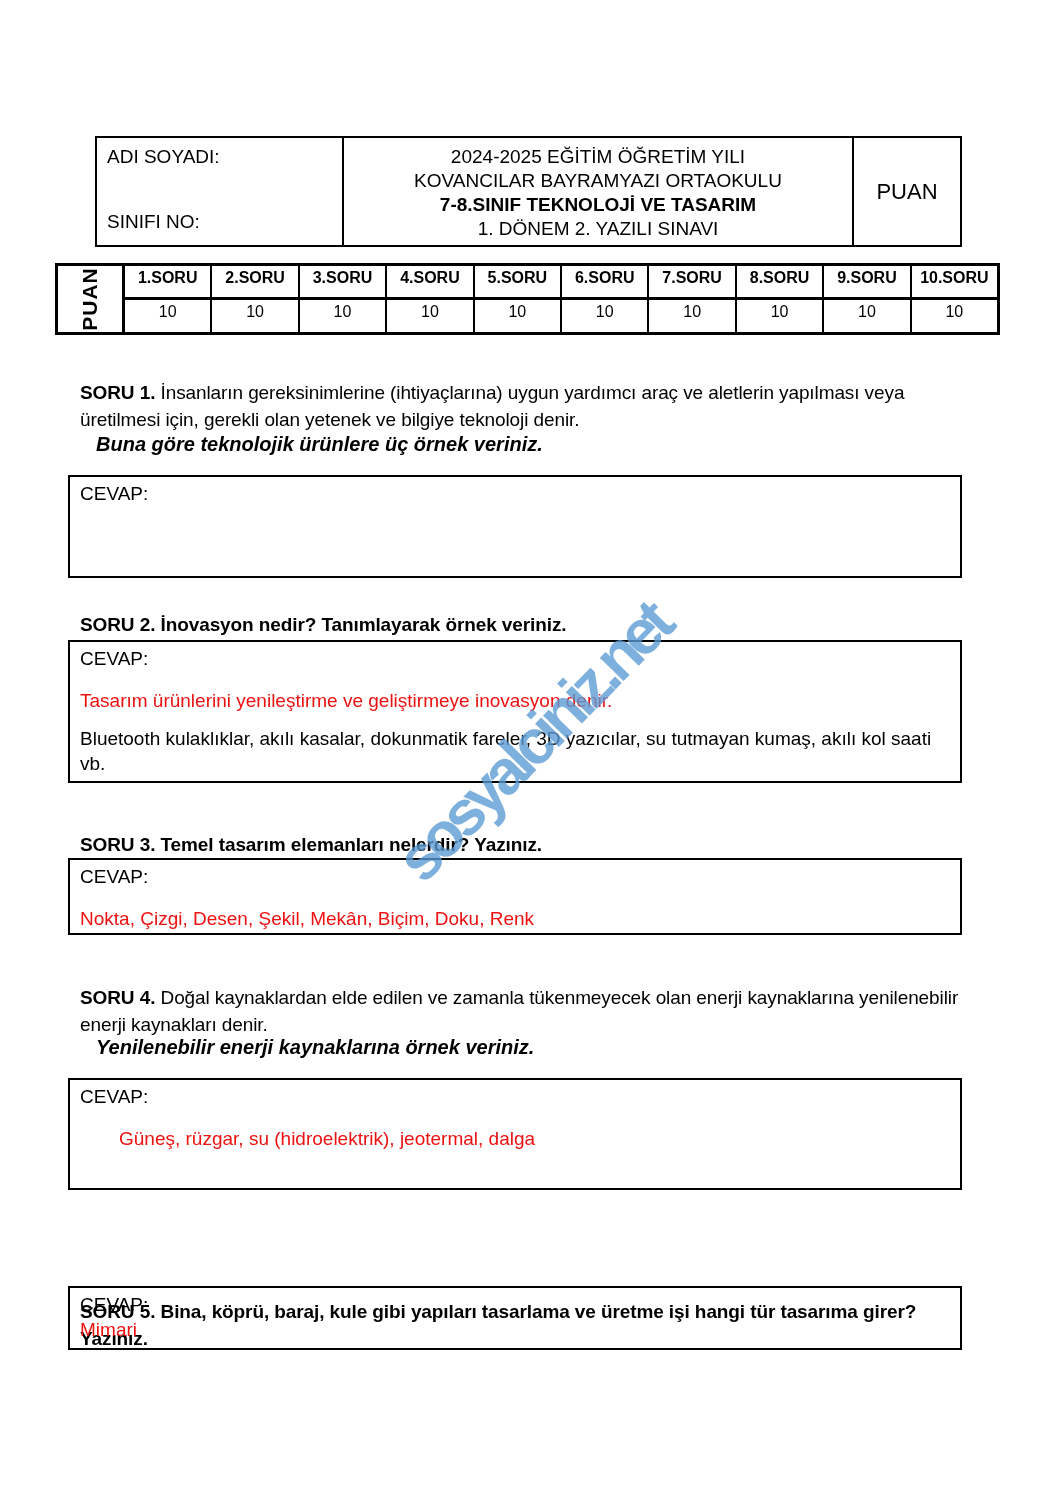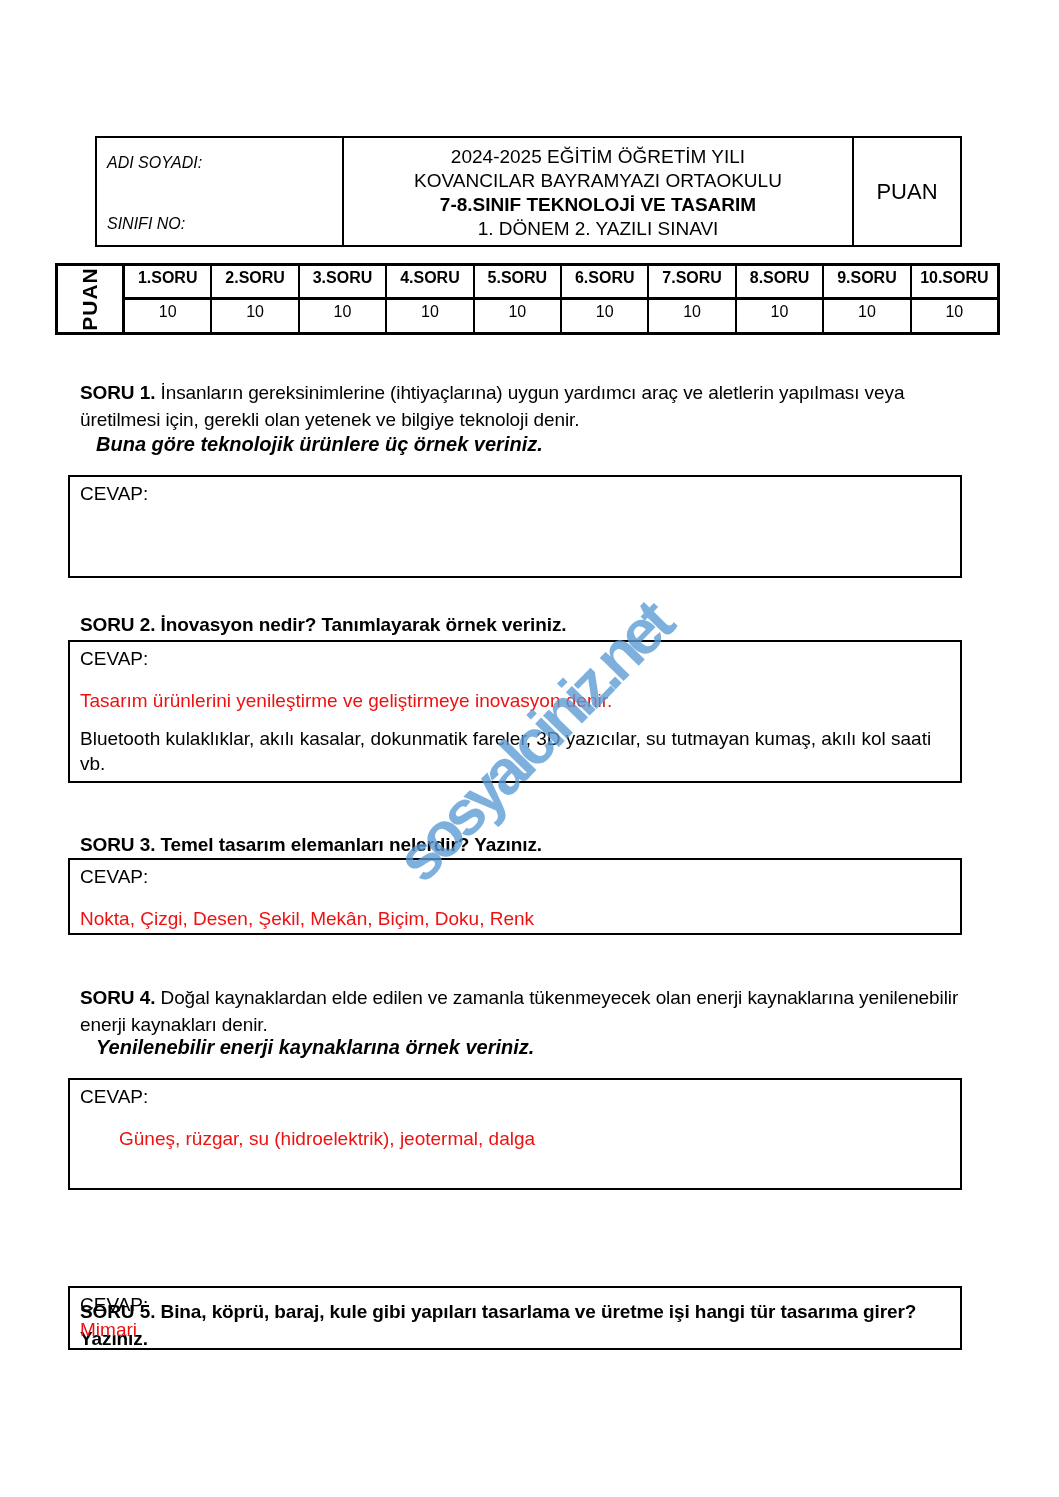--- a/index.html
+++ b/index.html
@@ -11,37 +11,37 @@
     color:#000;
     overflow:hidden;
   }
   .b{font-weight:bold;}
   
   .header-table{
     position:absolute;left:95px;top:136px;width:867px;height:111px;
     border:2px solid #000;display:flex;box-sizing:border-box;
   }
   .ht-col1{width:247px;border-right:2px solid #000;box-sizing:border-box;position:relative;
-    font-size:16px;padding:16px 0 0 10px;font-style:italic;}
+    font-size:19px;padding:8px 0 0 10px;}
   .ht-col1 .class-label{position:absolute;left:10px;bottom:12px;}
   .ht-col2{flex:1;border-right:2px solid #000;box-sizing:border-box;text-align:center;
     font-size:19px;line-height:24px;padding-top:7px;}
   .ht-col3{width:106px;display:flex;align-items:center;justify-content:center;font-size:22px;}
   
   .score-table{
     position:absolute;left:55px;top:263px;width:945px;height:72px;
     border:3px solid #000;box-sizing:border-box;display:flex;background:#fff;
   }
   .sc-puan{width:67px;border-right:3px solid #000;box-sizing:border-box;
     display:flex;align-items:center;justify-content:center;}
   .sc-puan span{transform:rotate(-90deg);font-weight:bold;font-size:21px;letter-spacing:1px;}
   .sc-cols{flex:1;display:flex;flex-direction:column;}
   .sc-row{display:flex;}
   .sc-row-labels{height:34px;border-bottom:3px solid #000;box-sizing:border-box;}
-  .sc-row-values{flex:1;justify-content:center;}
+  .sc-row-values{flex:1;}
   .sc-cell{flex:1;border-left:2px solid #000;box-sizing:border-box;text-align:center;
     font-size:16px;padding-top:3px;}
   .sc-cell:first-child{border-left:none;}
   .sc-label{font-weight:bold;}
   
   .qtext{position:absolute;left:80px;width:888px;font-size:19px;line-height:27px;letter-spacing:-0.1px;}
   .prompt{position:absolute;left:96px;width:888px;font-size:20px;font-weight:bold;font-style:italic;}
   .answer-box{
     position:absolute;left:68px;width:894px;
     border:2px solid #000;box-sizing:border-box;

